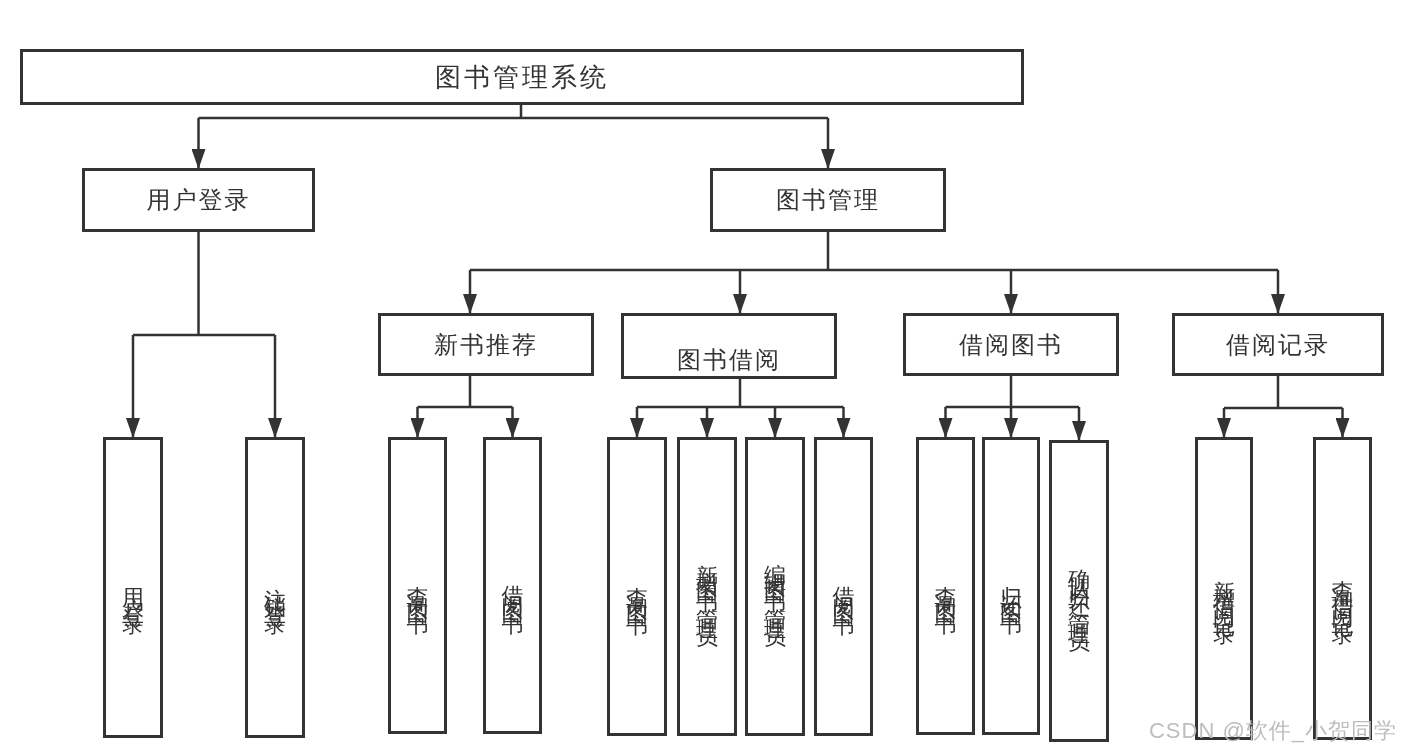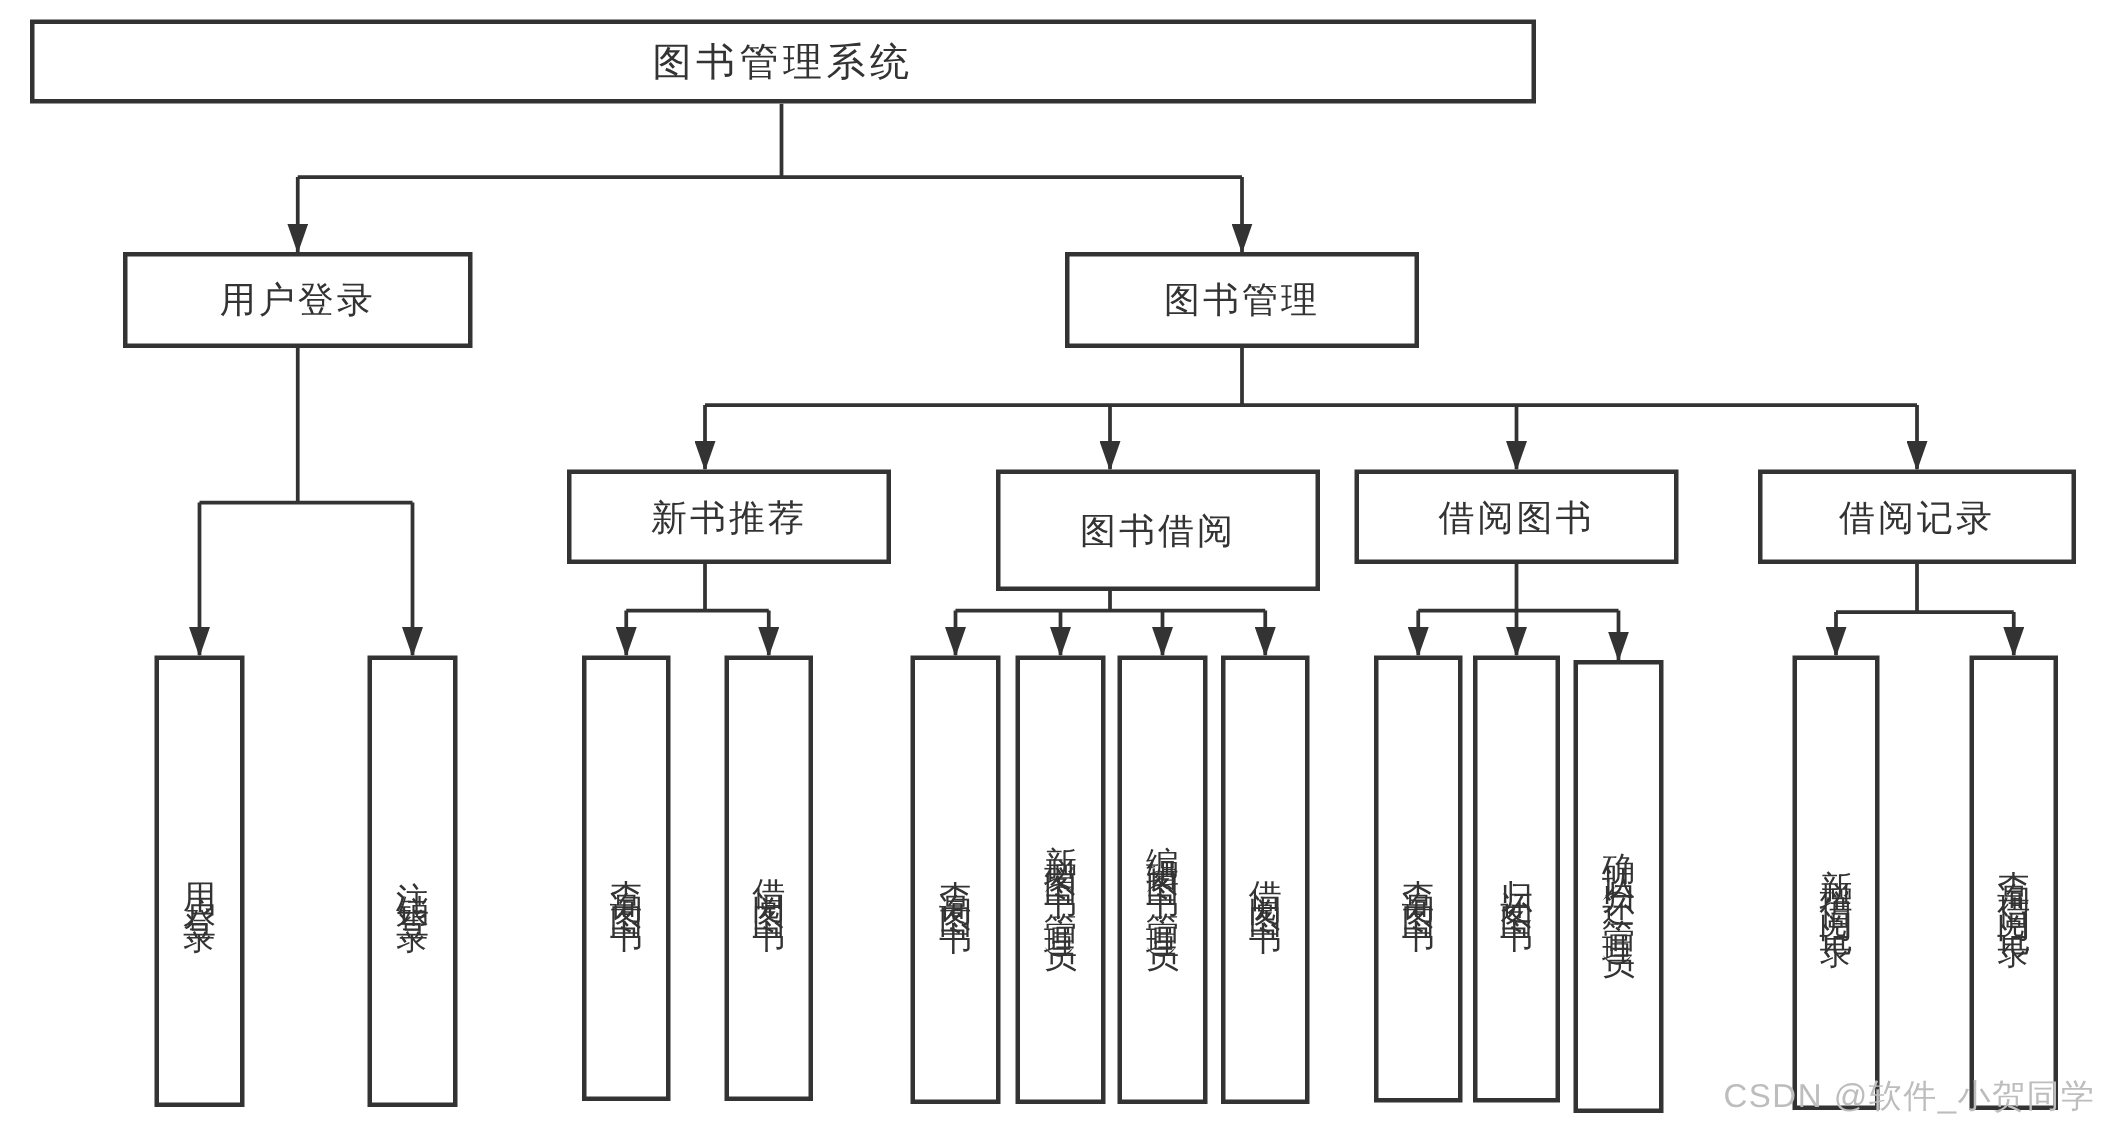--- a/index.html
+++ b/index.html
@@ -36,21 +36,21 @@
     border: 3px solid var(--color-box-border);
     background: var(--color-box-fill);
     display: flex;
     align-items: center;
     justify-content: center;
     color: var(--color-text);
     font-size: 24px;
     letter-spacing: 2px;
     white-space: nowrap;
   }
-  .hbox.root { font-size: 26px; letter-spacing: 3px; }
+  .hbox.root { font-size: 26px; letter-spacing: 3px; margin-top: 36px; }
 
   .vbox {
     position: absolute;
     border: 3px solid var(--color-box-border);
     background: var(--color-box-fill);
     display: flex;
     align-items: center;
     justify-content: center;
   }
   .vtext {
@@ -61,21 +61,21 @@
     line-height: 1;
     color: var(--color-text);
     white-space: nowrap;
   }
 
   
   #n-root   { left: 20px;   top: 13px;  width: 1004px; height: 56px; }
   #n-l2-0   { left: 82px;   top: 168px; width: 233px;  height: 64px; }
   #n-l2-1   { left: 710px;  top: 168px; width: 236px;  height: 64px; }
   #n-l3-0   { left: 378px;  top: 313px; width: 216px;  height: 63px; }
-  #n-l3-1   { left: 664px;  top: 313px; width: 216px;  height: 81px; }
+  #n-l3-1   { left: 621px;  top: 313px; width: 216px;  height: 66px; align-items: flex-end; }
   #n-l3-2   { left: 903px;  top: 313px; width: 216px;  height: 63px; }
   #n-l3-3   { left: 1172px; top: 313px; width: 212px;  height: 63px; }
 
   #lf-login-0   { left: 103px;  top: 437px; width: 60px; height: 301px; }
   #lf-login-1   { left: 245px;  top: 437px; width: 60px; height: 301px; }
   #lf-newbook-0 { left: 388px;  top: 437px; width: 59px; height: 297px; }
   #lf-newbook-1 { left: 483px;  top: 437px; width: 59px; height: 297px; }
   #lf-borrow-0  { left: 607px;  top: 437px; width: 60px; height: 299px; }
   #lf-borrow-1  { left: 677px;  top: 437px; width: 60px; height: 299px; }
   #lf-borrow-2  { left: 745px;  top: 437px; width: 60px; height: 299px; }

